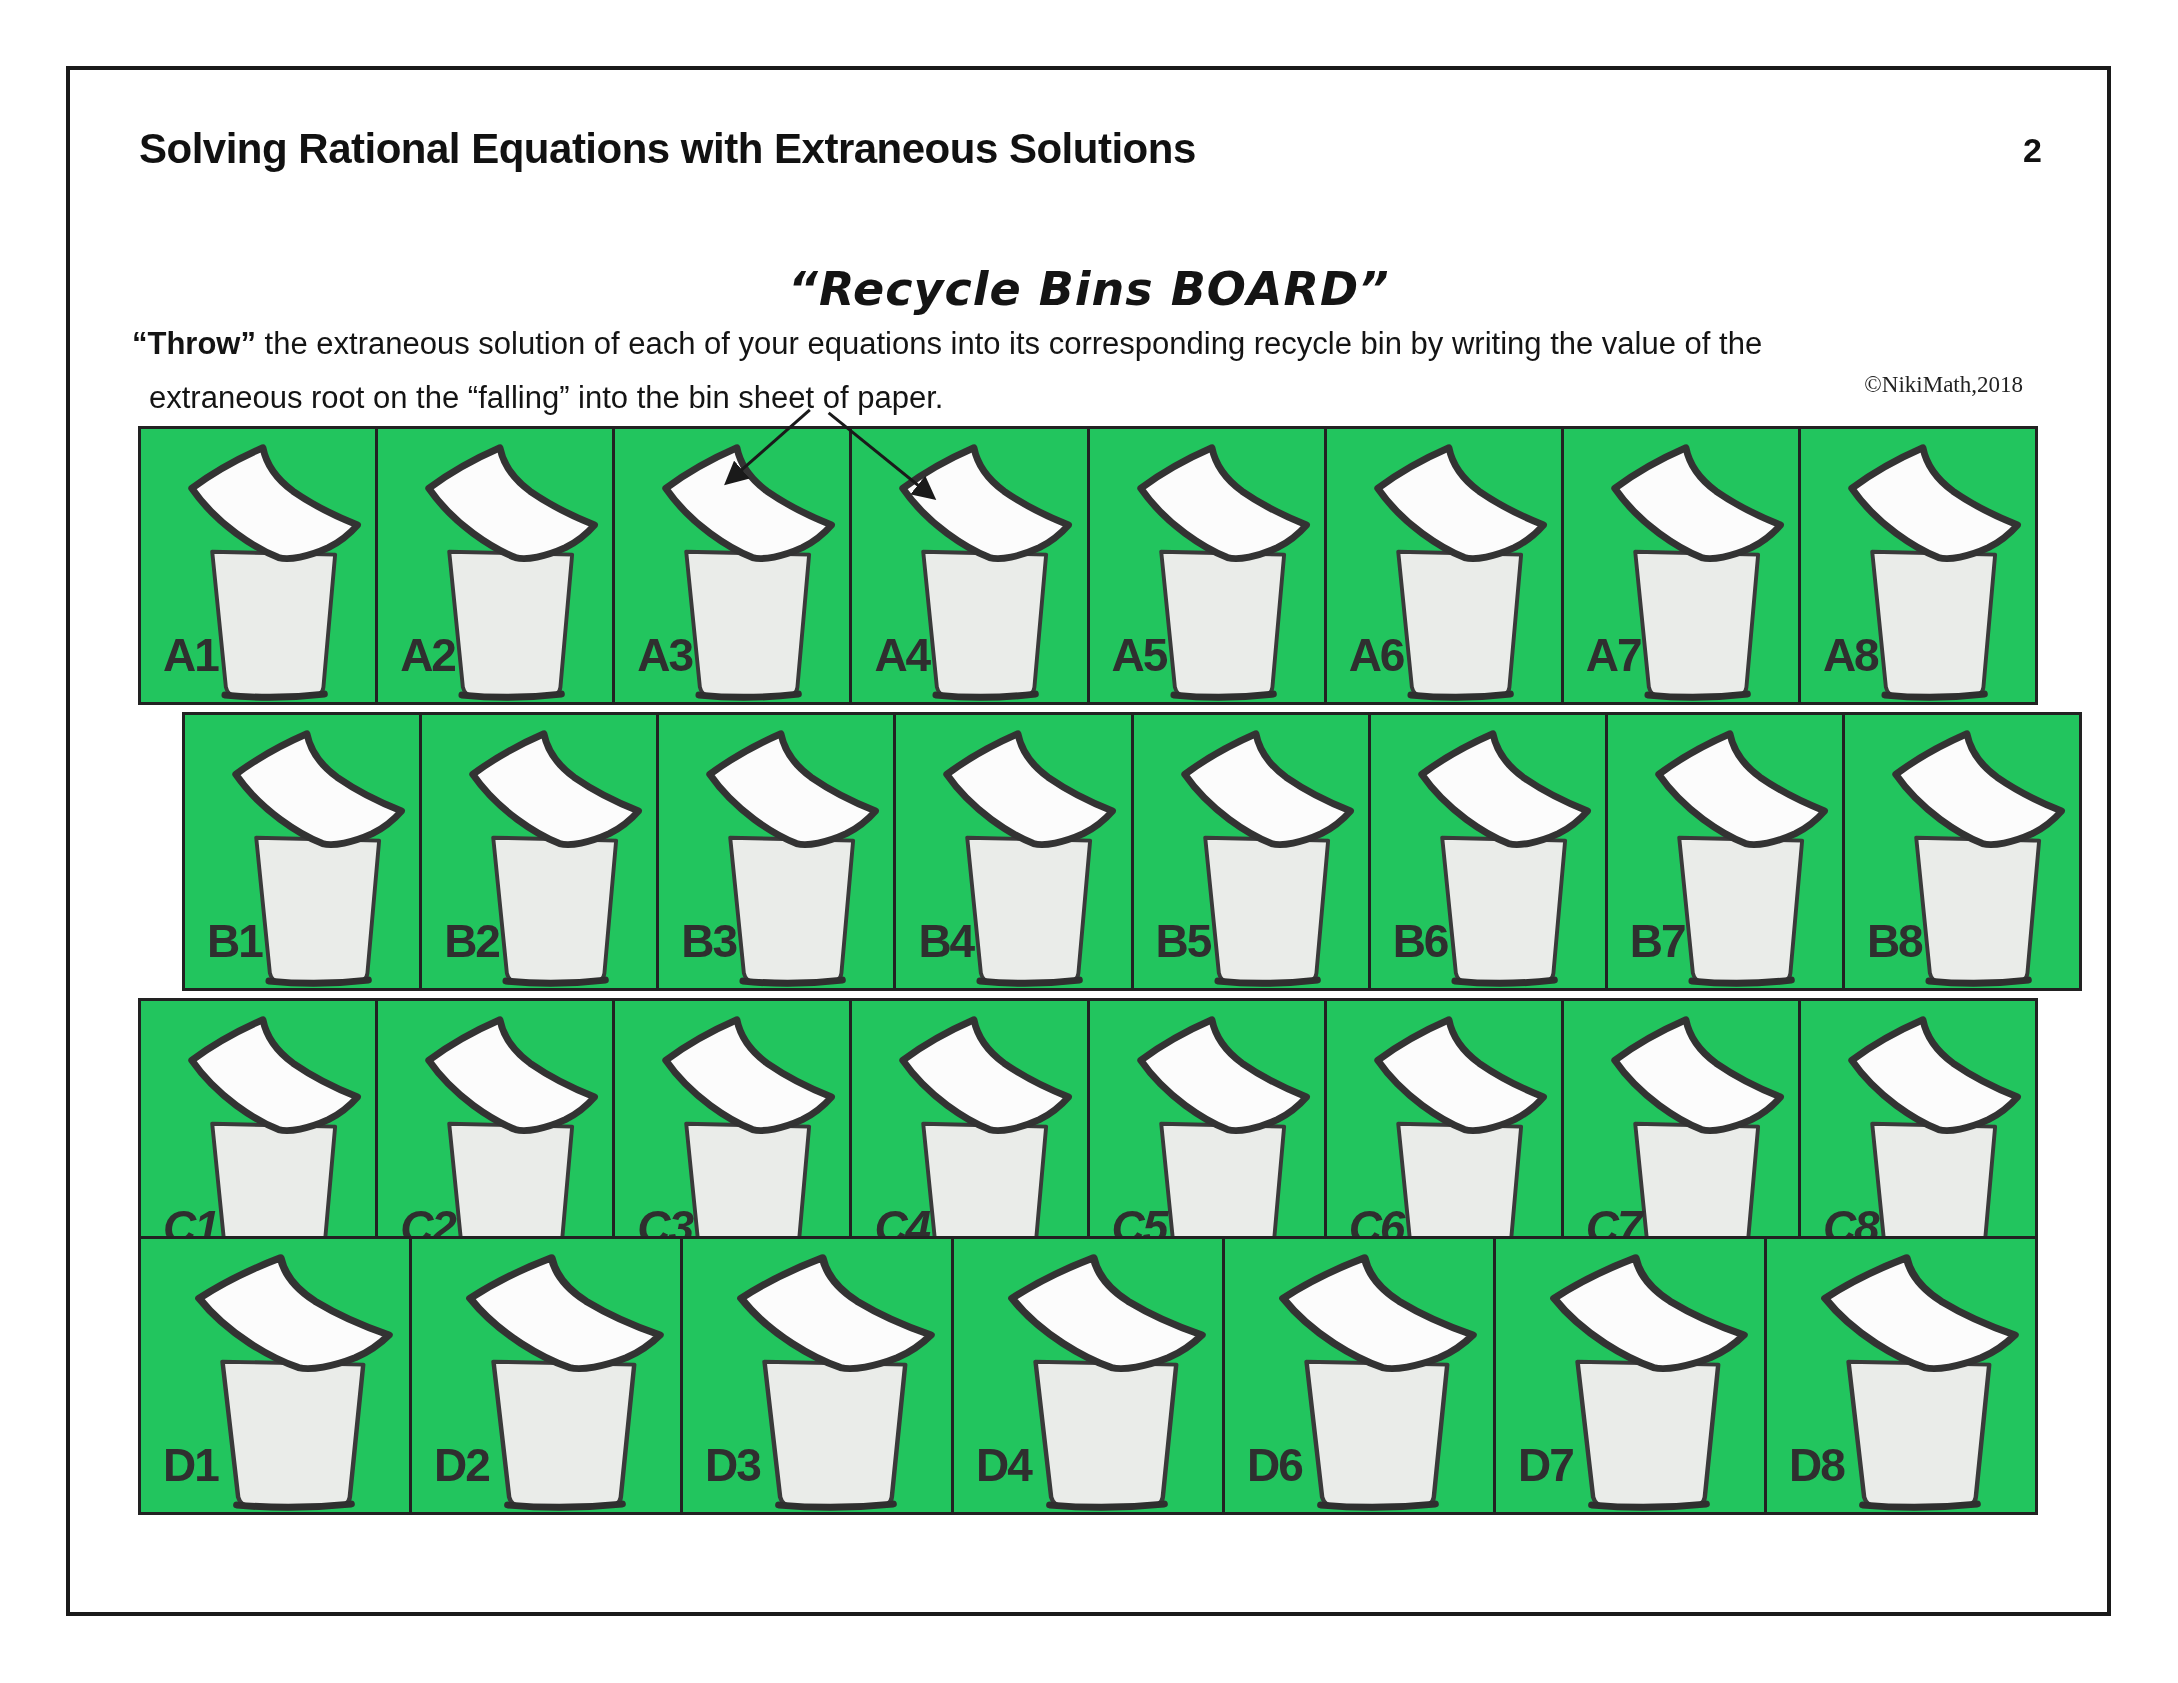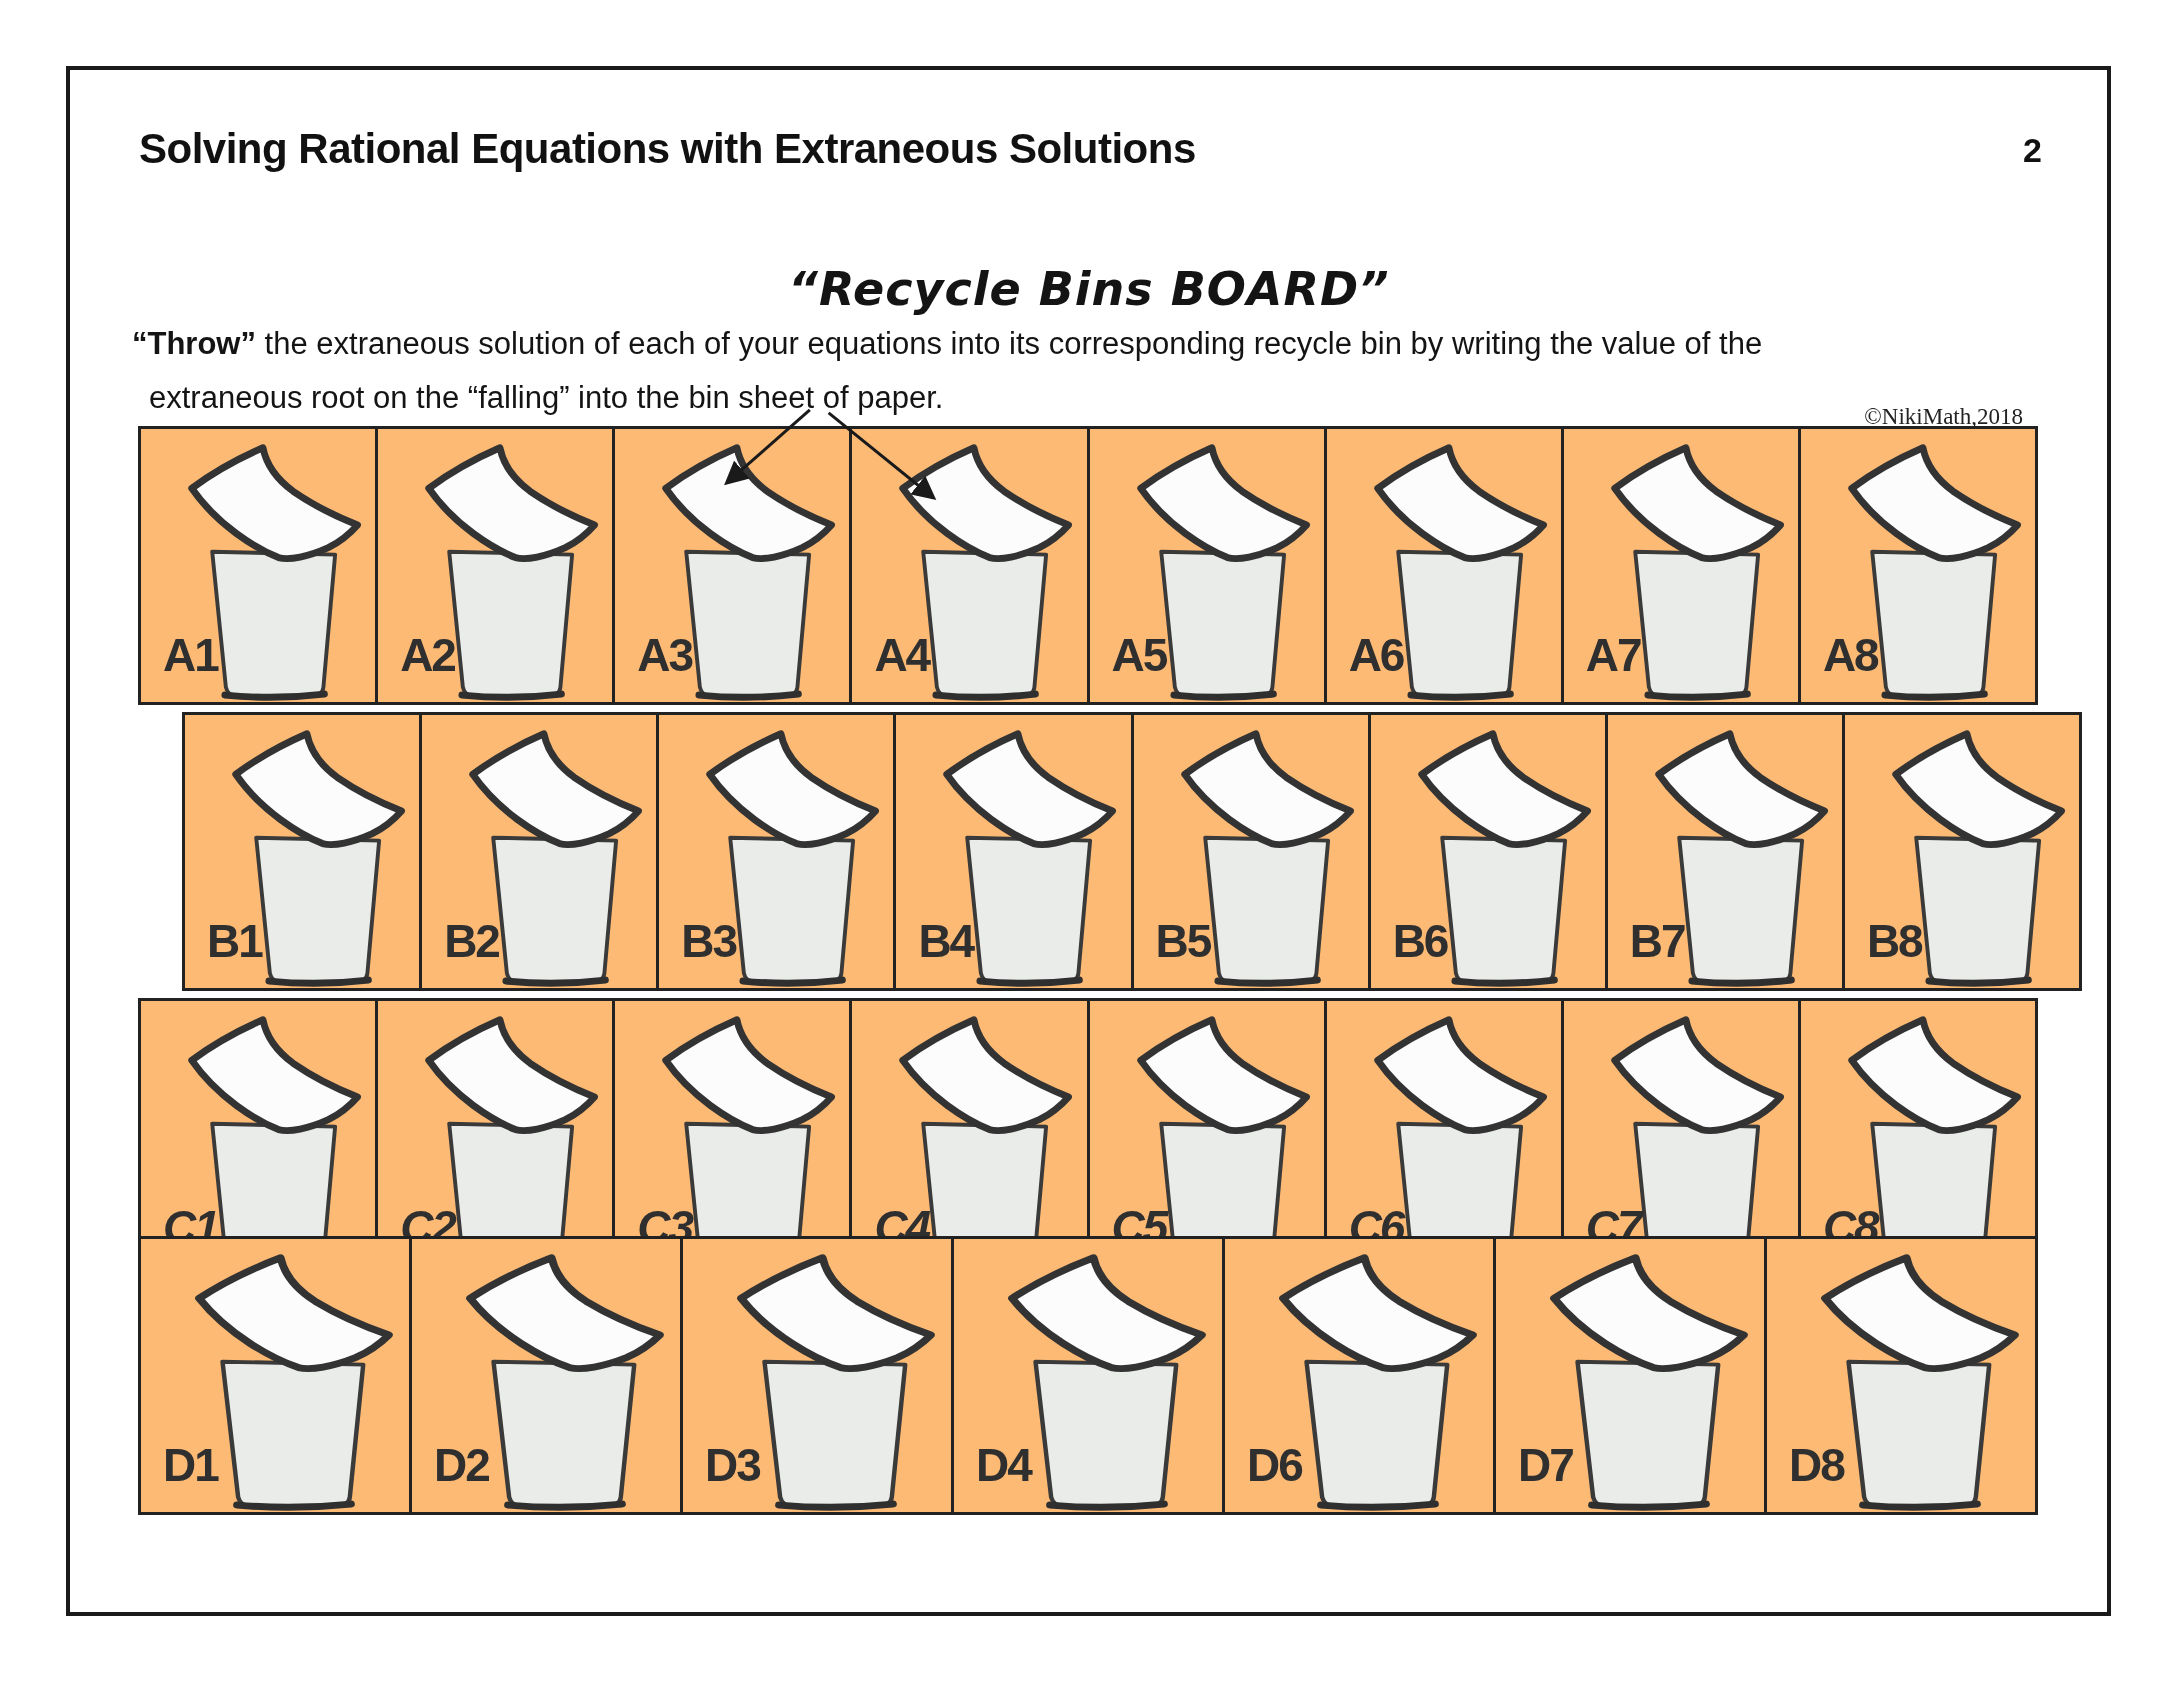--- a/index.html
+++ b/index.html
@@ -32,27 +32,27 @@
   }
   .instructions{
     position:absolute;left:132px;top:317px;font-size:31px;line-height:54px;
     color:#141414;
   }
   .instr-line{white-space:nowrap;}
   .instr-line2{margin-left:17px;}
   .lead-bold{font-weight:bold;}
   .copyright{
     position:absolute;right:155px;top:372px;
-    font-family:"Liberation Serif", serif;font-size:23px;color:#222;margin-top:32px;
+    font-family:"Liberation Serif", serif;font-size:23px;color:#222;
   }
   .grid{position:absolute;left:0;top:0;}
   .bin-row{
     position:absolute;left:138px;width:1900px;height:279px;
     border:3px solid var(--line);box-sizing:border-box;
-    display:flex;background:#fdba74;
+    display:flex;background:#22c55e;
   }
   .bin-cell{
     flex:1 1 0;position:relative;box-sizing:border-box;overflow:hidden;
   }
   .bin-cell + .bin-cell{border-left:3px solid var(--line);}
   .bin-art{position:absolute;left:0;top:0;width:100%;height:100%;}
   .bin-label{
     position:absolute;left:22px;bottom:20px;font-size:46px;font-weight:bold;
     color:#2f2f2f;letter-spacing:-2px;
   }

